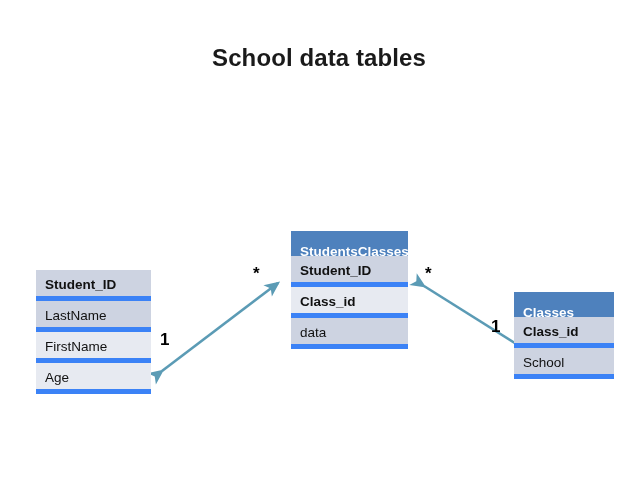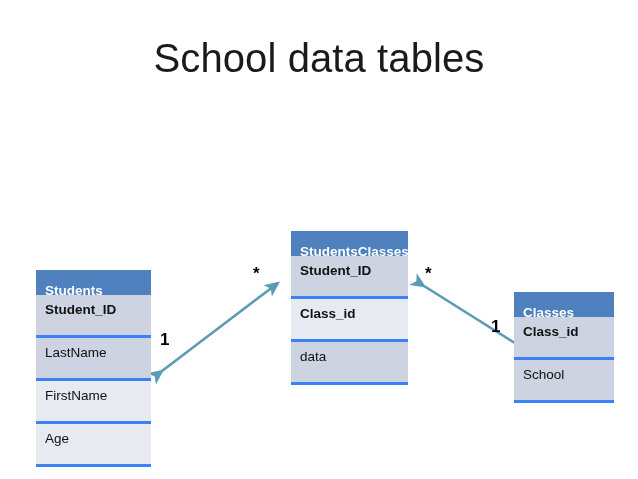--- a/index.html
+++ b/index.html
@@ -20,22 +20,22 @@
     background: #ffffff;
   }
 
   
   #page-title {
     position: absolute;
     left: 0;
     top: 38px;
     width: 638px;
     text-align: center;
-    font-size: 40px;
-    font-weight: 400;
+    font-size: 24px;
+    font-weight: 700;
     color: #1a1a1a;
     letter-spacing: 0.1px;
     line-height: 40px;
     white-space: nowrap;
   }
 
   
   .entity-table {
     position: absolute;
     box-sizing: border-box;
@@ -49,26 +49,26 @@
     line-height: 25px;
     height: 25px;
     padding: 8px 0 0 9px;
     white-space: nowrap;
     overflow: hidden;
   }
   .tbl-row {
     box-sizing: border-box;
     font-size: 13.5px;
     line-height: 30px;
-    height: 43px;
+    height: 31px;
     padding: 0 0 0 9px;
     color: #111111;
     white-space: nowrap;
     overflow: hidden;
-    border-bottom: 3px solid #3b82f6;
+    border-bottom: 5px solid #3b82f6;
   }
   .tbl-row.shade-dark  { background: #CDD3E1; }
   .tbl-row.shade-light { background: #E7EAF1; }
   .tbl-row.key {
     font-weight: bold;
   }
 
   
   #table-students        { left: 36px;  top: 270px; width: 115px; }
   #table-studentsclasses { left: 291px; top: 231px; width: 117px; }
@@ -116,21 +116,20 @@
 
     <line x1="424" y1="286" x2="537" y2="357" stroke="#5B9BB5" stroke-width="2.6" marker-start="url(#ah)" marker-end="url(#ah)"></line>
   </svg>
 
   <div class="card-label" id="card-students-one">1</div>
   <div class="card-label" id="card-sc-many-left">*</div>
   <div class="card-label" id="card-sc-many-right">*</div>
   <div class="card-label" id="card-classes-one">1</div>
 
   <div class="entity-table" id="table-students">
-    <div class="tbl-header">Students</div>
     <div class="tbl-rows">
       <div class="tbl-row key shade-dark">Student_ID</div>
       <div class="tbl-row shade-dark">LastName</div>
       <div class="tbl-row shade-light">FirstName</div>
       <div class="tbl-row shade-light">Age</div>
     </div>
   </div>
 
   <div class="entity-table" id="table-studentsclasses">
     <div class="tbl-header">StudentsClasses</div>

